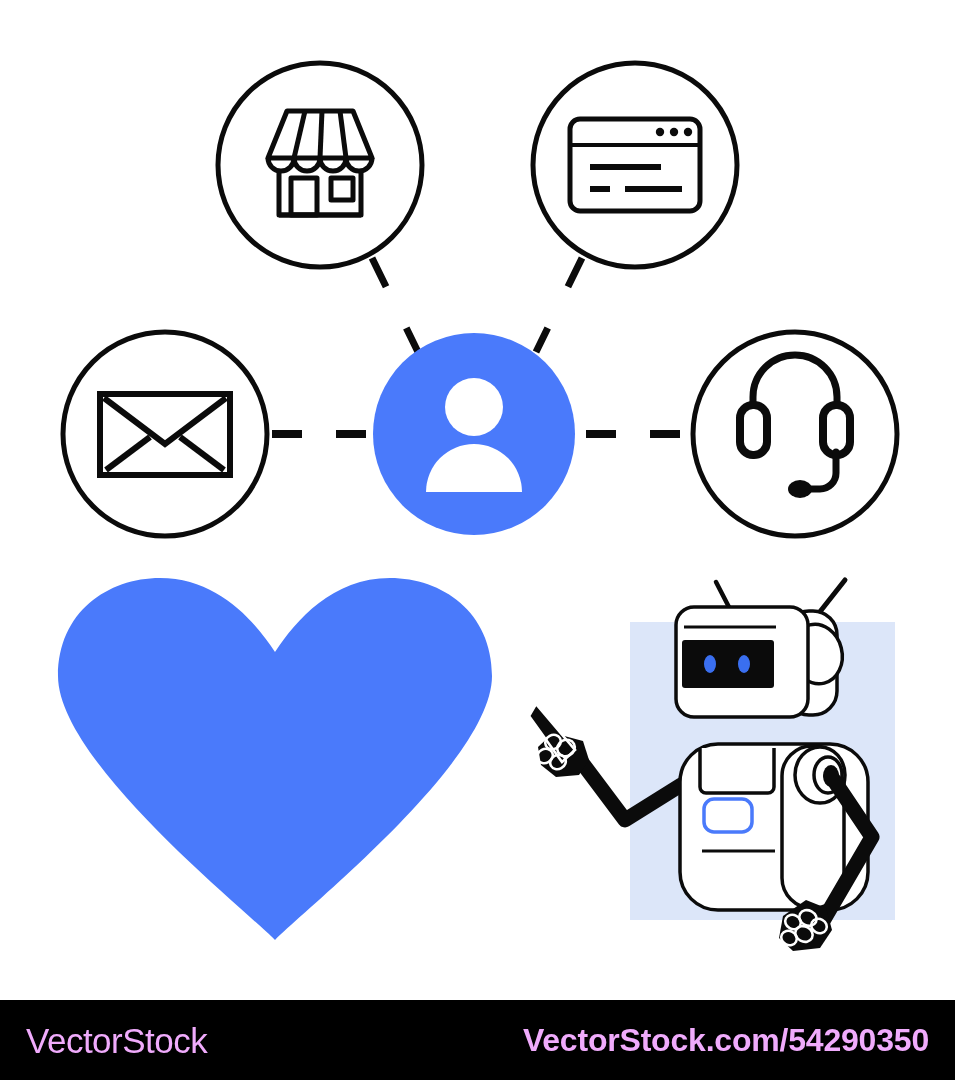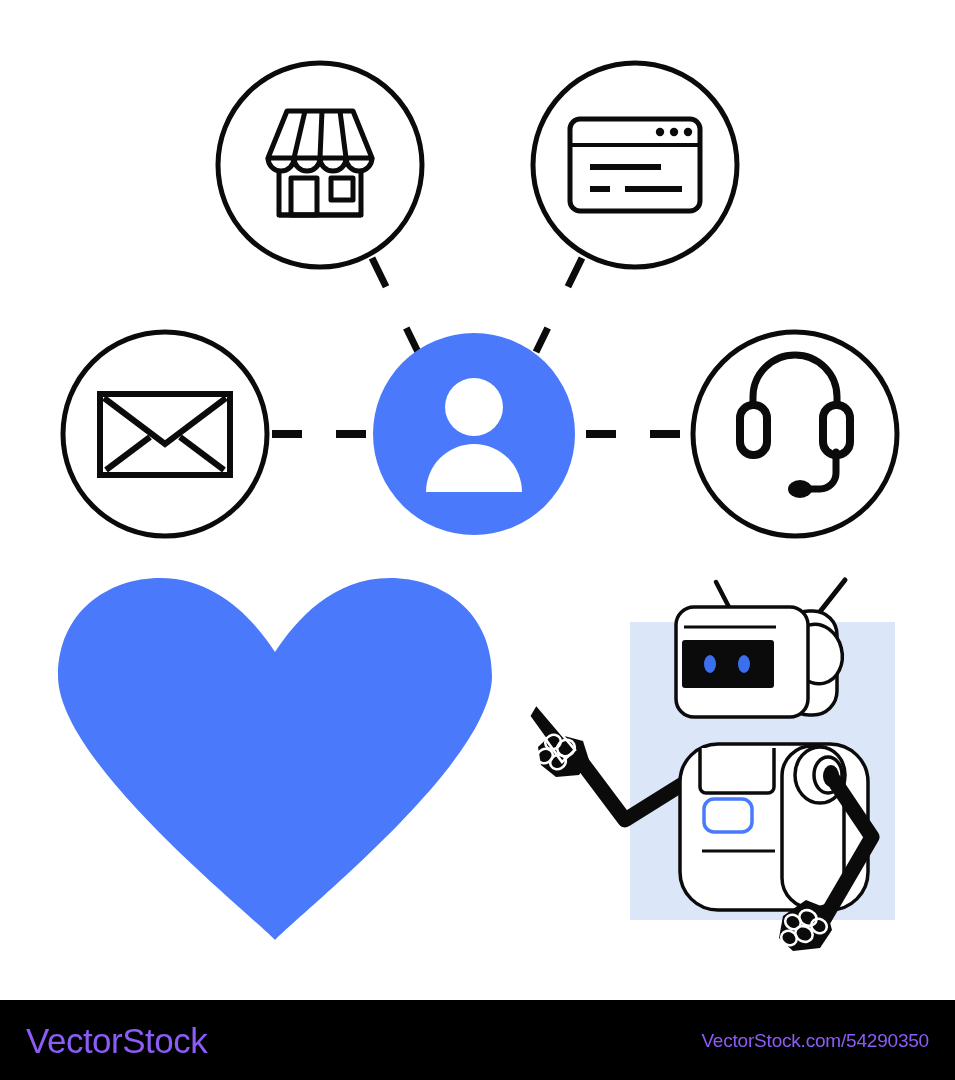--- a/index.html
+++ b/index.html
@@ -31,37 +31,37 @@
     width: 955px;
     height: 1000px;
   }
   #footer {
     position: absolute;
     left: 0;
     top: 1000px;
     width: 955px;
     height: 80px;
     background: #000000;
-    color: #8b5cf6;
+    color: #f0abfc;
     display: flex;
     align-items: center;
     justify-content: space-between;
     box-sizing: border-box;
     padding: 0 26px;
   }
   #footer .brand {
     font-size: 35px;
     font-weight: 400;
     letter-spacing: -0.5px;
     line-height: 1;
     font-family: "Liberation Sans", sans-serif;
   }
   #footer .url {
-    font-size: 19px;
-    font-weight: 400;
+    font-size: 32px;
+    font-weight: 700;
     letter-spacing: -0.2px;
     line-height: 1;
     font-family: "Liberation Sans", sans-serif;
   }
 </style>
 </head>
 <body>
 
 <div id="stage">
 

